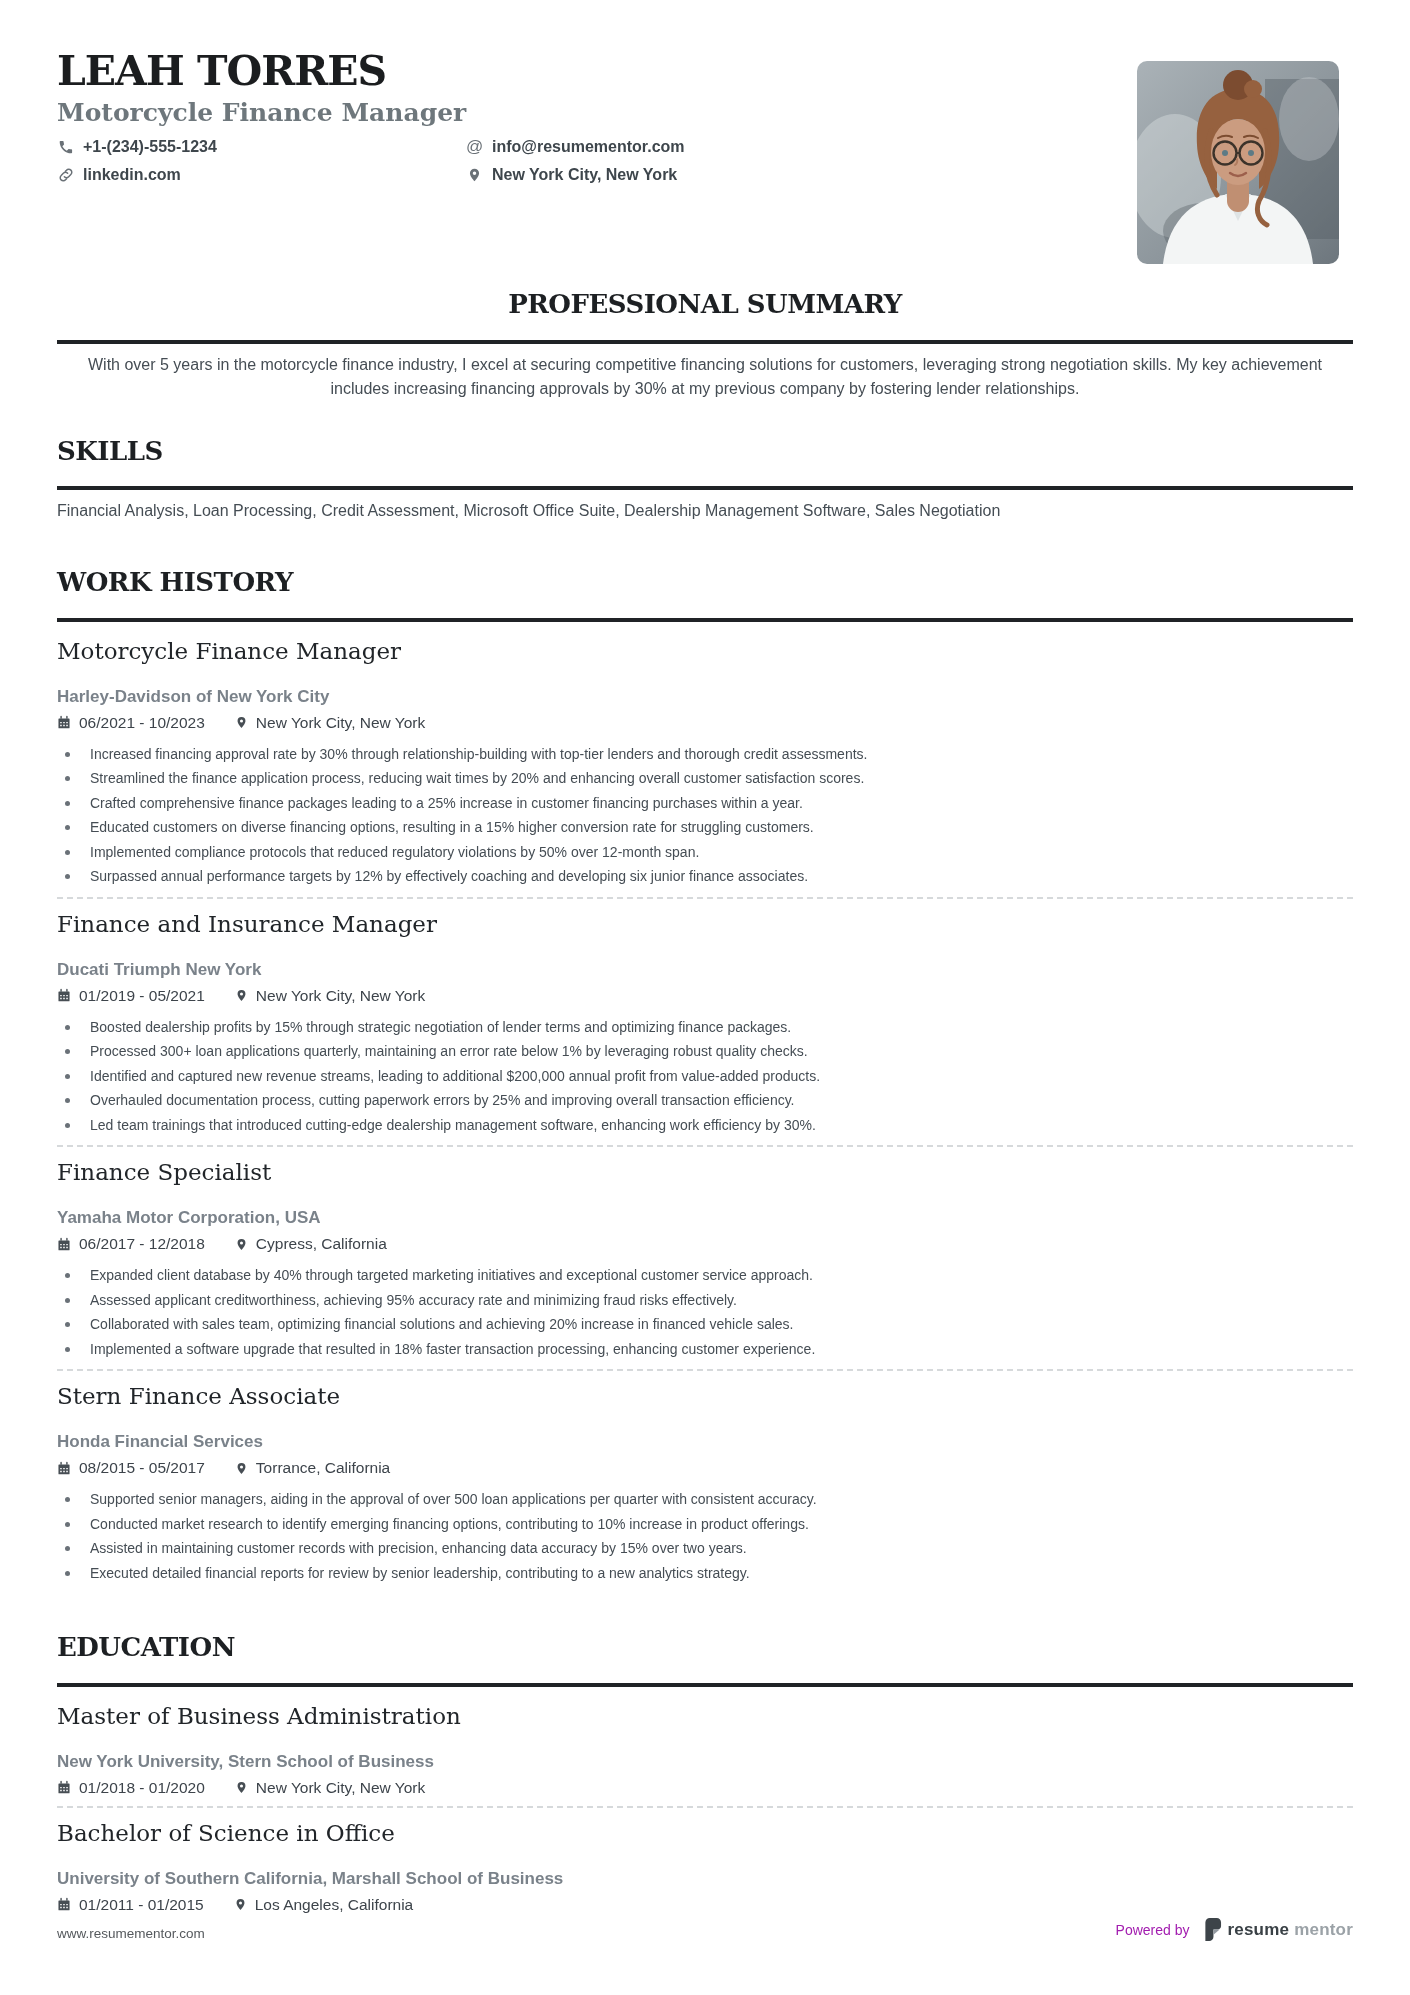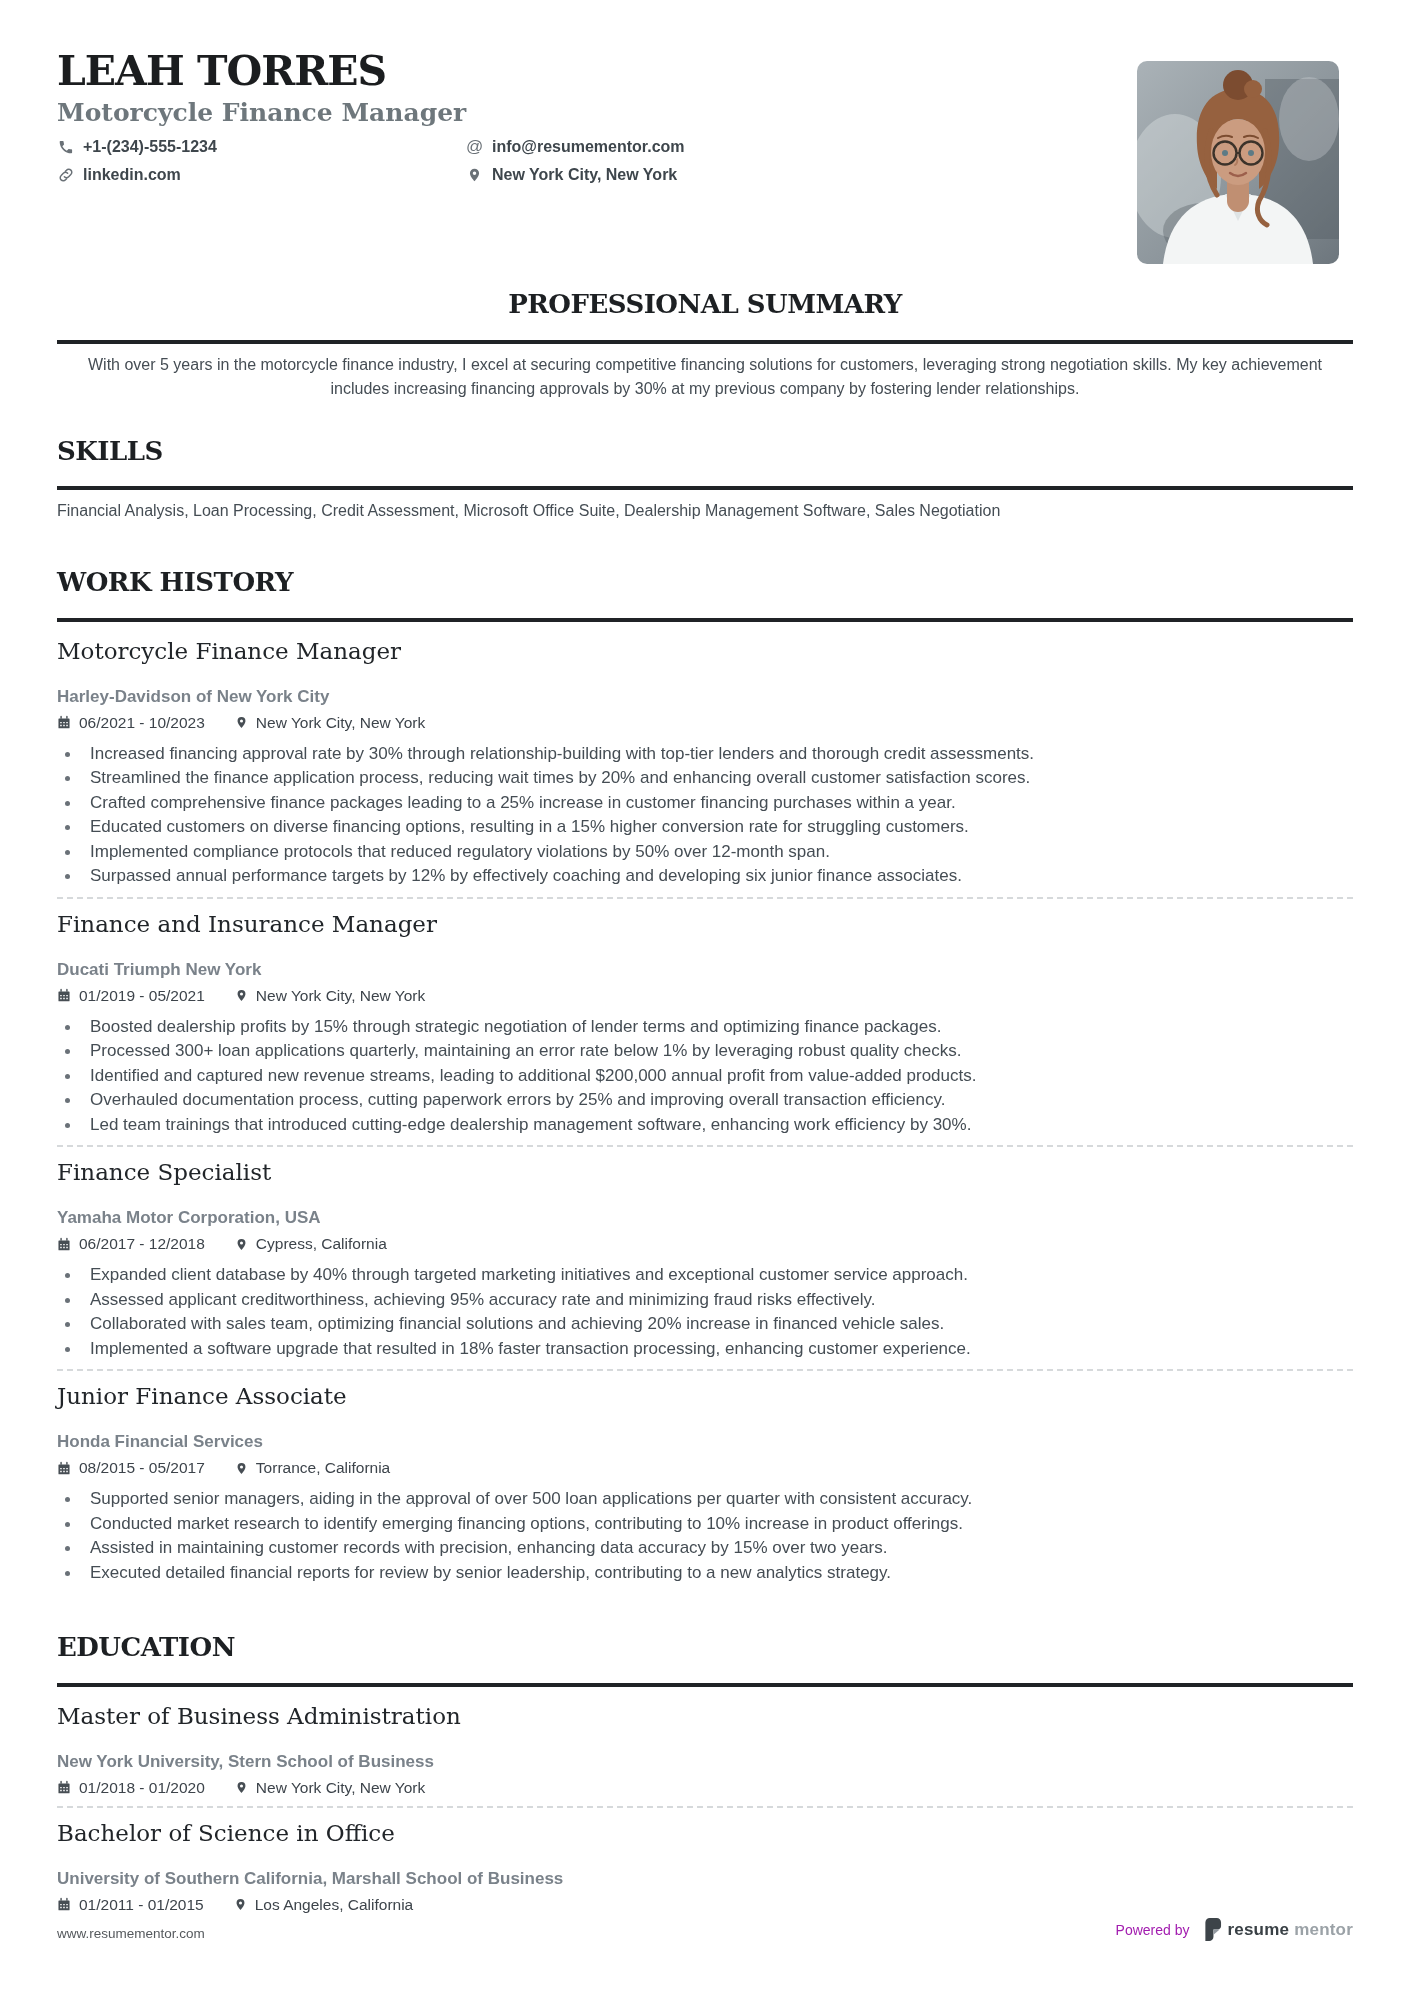--- a/index.html
+++ b/index.html
@@ -36,21 +36,21 @@
         color:#212529;margin-top:12px;}
   .entry-title.first{margin-top:16px;}
   .company{margin-top:8px;font-size:17px;font-weight:bold;color:#7a828a;line-height:20px;}
   .meta{margin-top:6px;display:flex;align-items:center;gap:8px;font-size:15.5px;color:#3d444b;line-height:20px;}
   .meta .mtxt{white-space:nowrap;}
   .meta .gap{width:14px;}
   .micon{display:inline-flex;color:#474e54;flex:0 0 auto;}
   .micon svg{display:block;}
 
   ul.bullets{list-style:none;margin:9px 0 0 0;padding:0;}
-  ul.bullets li{position:relative;padding-left:33px;font-size:17px;line-height:24.5px;color:#454d54;}
+  ul.bullets li{position:relative;padding-left:33px;font-size:14px;line-height:24.5px;color:#454d54;}
   ul.bullets li::before{content:"";position:absolute;left:8px;top:10px;width:5px;height:5px;
         border-radius:50%;background:#6a7178;}
   .dash{border-top:2px dashed #d6d9db;margin-top:8px;}
 
   
   .footer{position:absolute;left:0;top:1918px;width:100%;padding:0 57px;box-sizing:border-box;
           display:flex;justify-content:space-between;align-items:flex-end;}
   .site{font-size:13.5px;color:#55595d;}
   .powered{display:flex;align-items:center;gap:14px;}
   .powered .ptxt{font-size:14px;color:#a21caf;}
@@ -199,21 +199,21 @@
         <ul class="bullets">
           <li>Expanded client database by 40% through targeted marketing initiatives and exceptional customer service approach.</li>
           <li>Assessed applicant creditworthiness, achieving 95% accuracy rate and minimizing fraud risks effectively.</li>
           <li>Collaborated with sales team, optimizing financial solutions and achieving 20% increase in financed vehicle sales.</li>
           <li>Implemented a software upgrade that resulted in 18% faster transaction processing, enhancing customer experience.</li>
         </ul>
       </article>
       <div class="dash"></div>
 
       <article>
-        <h3 class="entry-title">Junior Finance Associate</h3>
+        <h3 class="entry-title">Stern Finance Associate</h3>
         <div class="company">Honda Financial Services</div>
         <div class="meta">
           <span class="micon">
               <svg width="14" height="15" viewBox="0 0 24 24" fill="currentColor">
                 <path d="M7 1.5v3M17 1.5v3" stroke="currentColor" stroke-width="2.4" stroke-linecap="round"></path>
                 <path d="M3.5 5h17a1 1 0 0 1 1 1v15a1 1 0 0 1-1 1h-17a1 1 0 0 1-1-1V6a1 1 0 0 1 1-1zm2 6h2.6v2.4H5.5zm5.2 0h2.6v2.4h-2.6zm5.2 0h2.6v2.4h-2.6zm-10.4 5h2.6v2.4H5.5zm5.2 0h2.6v2.4h-2.6zm5.2 0h2.6v2.4h-2.6z" fill-rule="evenodd"></path>
               </svg>
             </span>
           <span class="mtxt">08/2015 - 05/2017</span>
           <span class="gap"></span>

